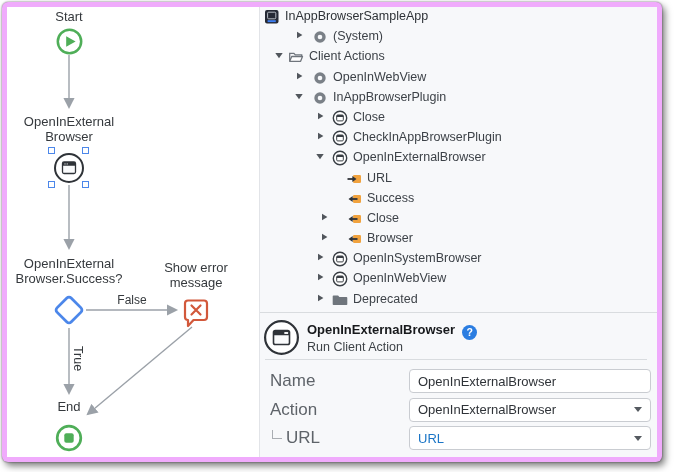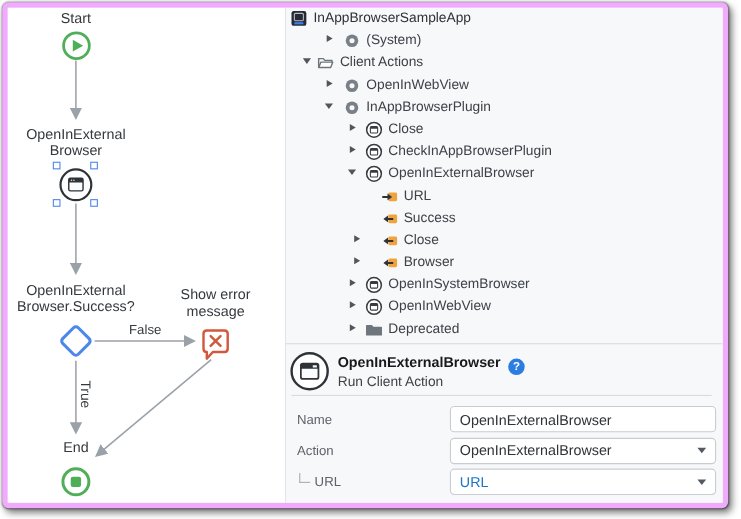--- a/index.html
+++ b/index.html
@@ -37,21 +37,21 @@
   
   .props{position:relative;flex:1;}
   .props-icon{position:absolute;left:3px;top:6px;}
   .props-title{position:absolute;left:47px;top:9px;font-size:13px;font-weight:bold;color:#17191c;}
   .help{display:inline-block;margin-left:7px;width:15px;height:15px;border-radius:50%;
         background:#2b7de1;color:#fff;font-size:10.5px;font-weight:bold;text-align:center;
         line-height:15px;vertical-align:-2px;}
   .props-sub{position:absolute;left:47px;top:27px;font-size:12.5px;color:#3e4348;}
   .props-div{position:absolute;left:5px;right:10px;top:46px;border-top:1px solid #d9dcdf;}
   .prop-row{position:absolute;left:10px;right:6px;height:24px;display:flex;align-items:center;}
-  .prop-label{font-size:12px;color:#5e6369;text-align:center;}
+  .prop-label{font-size:17px;color:#5e6369;text-align:center;}
   .connector{width:9px;height:8px;border-left:1px solid #a9adb2;border-bottom:1px solid #a9adb2;
              margin:-7px 4px 0 2px;flex:none;}
   .prop-input{margin-left:auto;width:242px;height:24px;box-sizing:border-box;background:#fff;
               border:1px solid #c9ccd1;border-radius:4px;display:flex;align-items:center;
               padding:0 8px;font-size:13px;color:#2f3338;}
   .prop-input .prop-value{flex:1;overflow:hidden;white-space:nowrap;}
   .prop-input.expr .prop-value{color:#1b75c6;}
   .caret{width:0;height:0;border-left:4px solid transparent;border-right:4px solid transparent;
          border-top:5px solid #555a60;flex:none;margin-left:4px;}
 </style>

